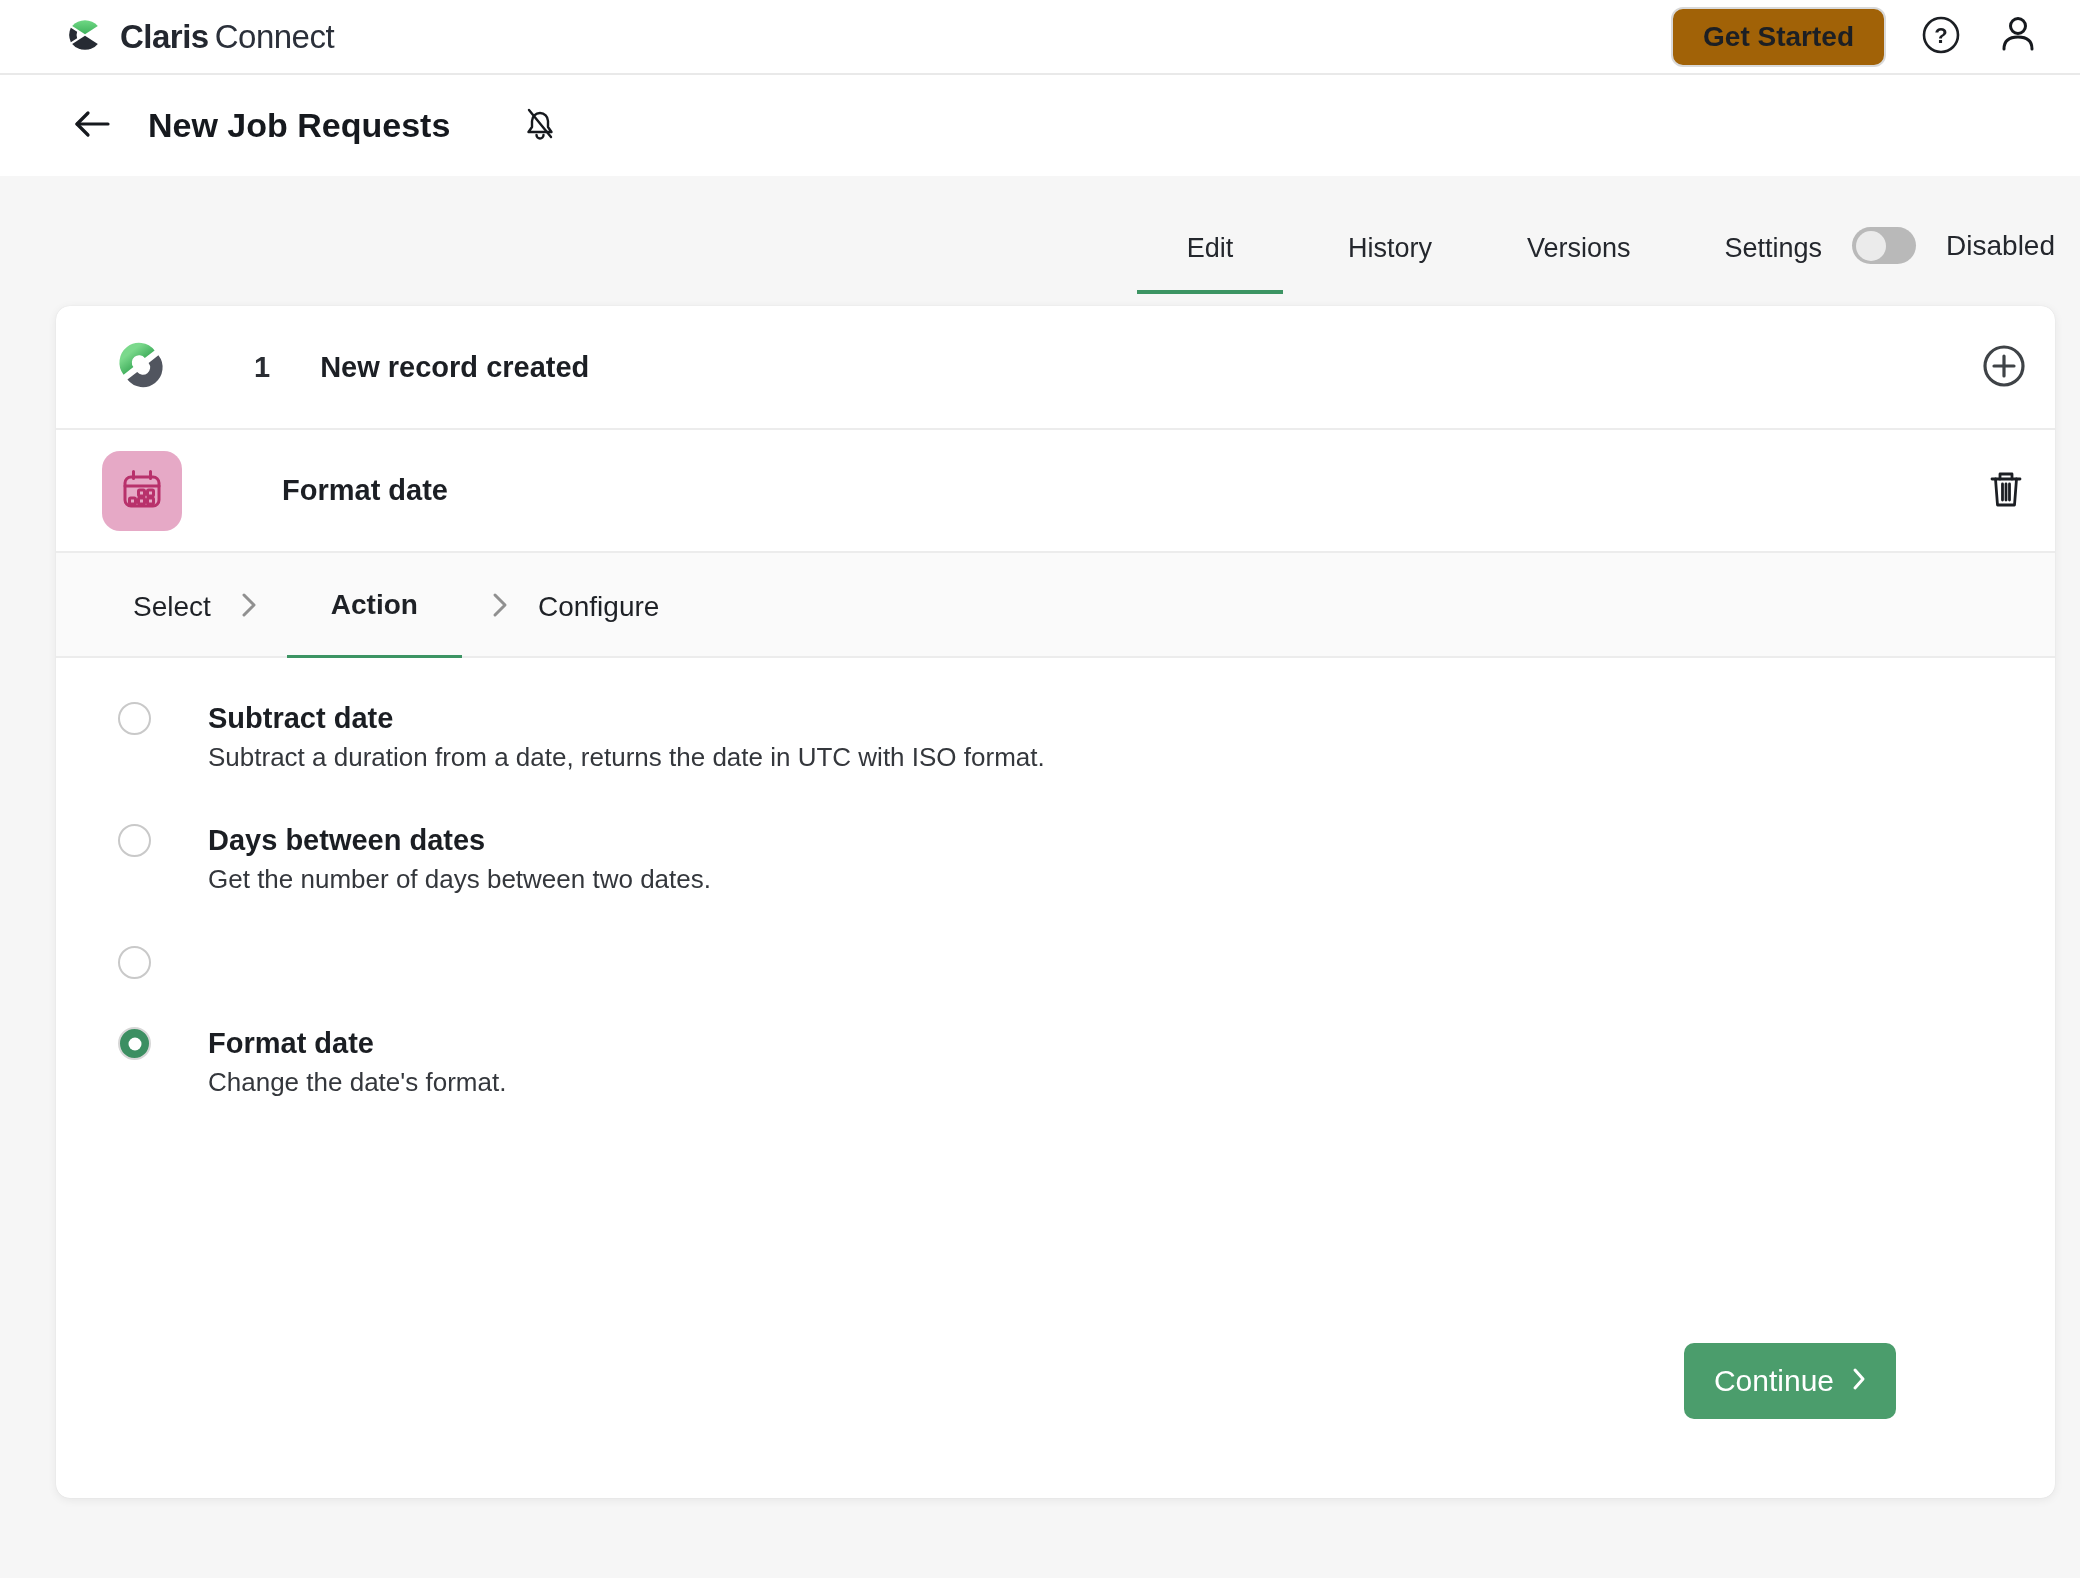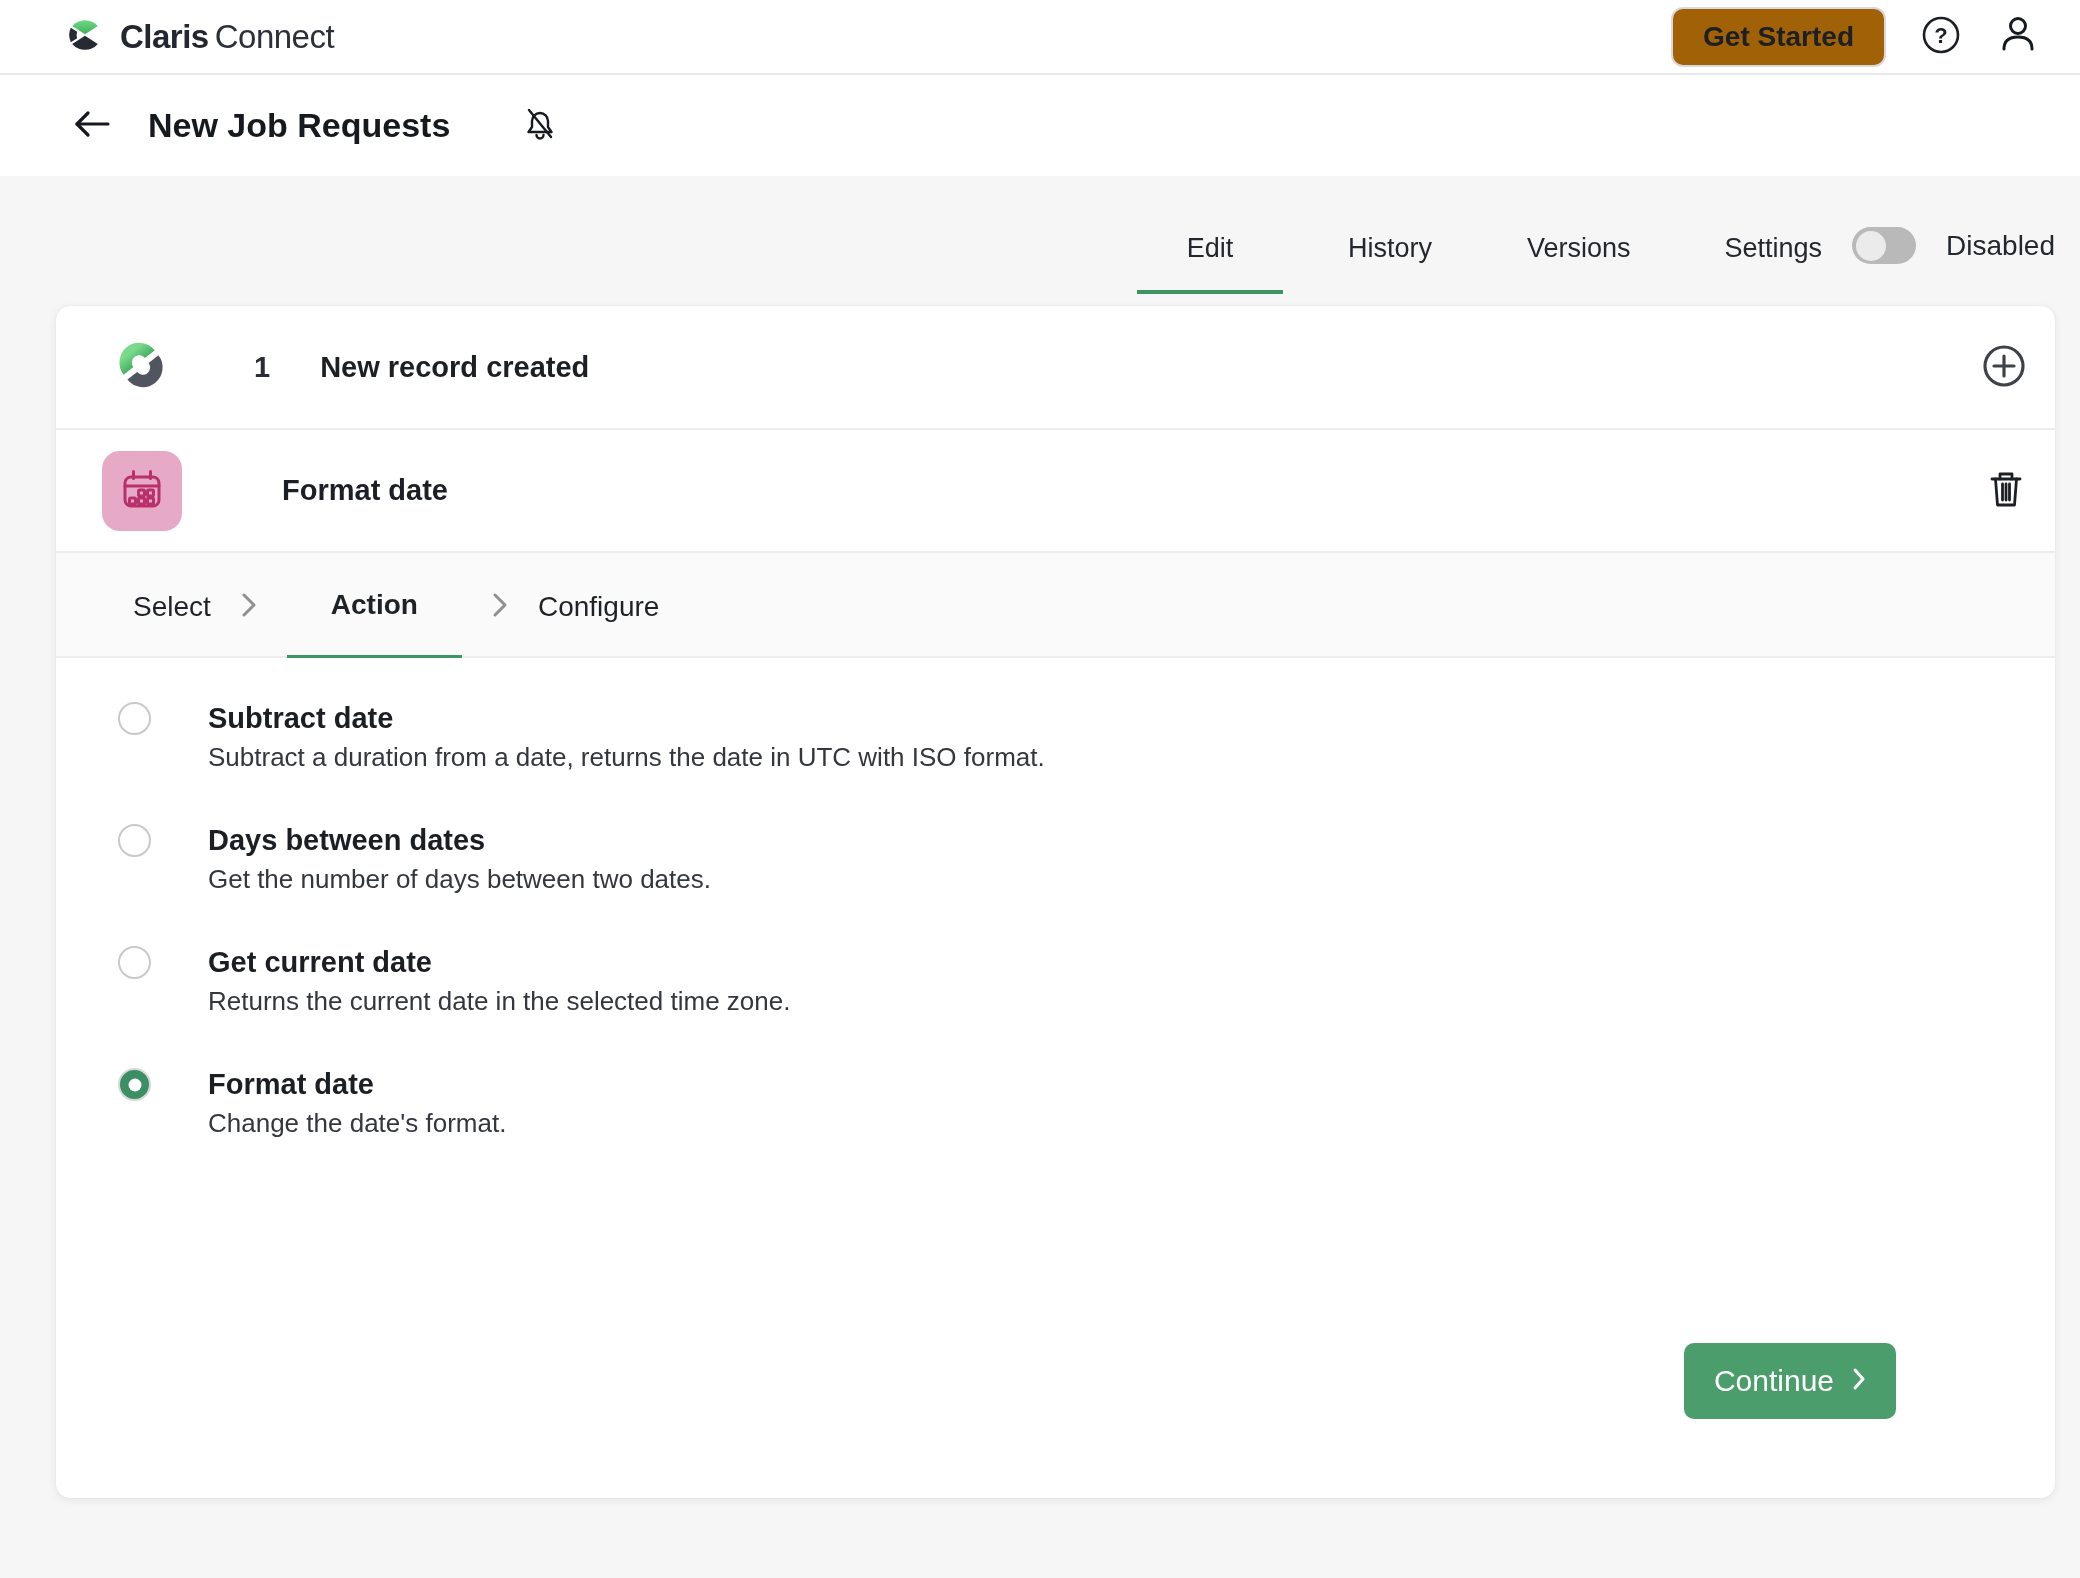--- a/index.html
+++ b/index.html
@@ -289,24 +289,20 @@
     <div class="option">
       <div class="radio"></div>
       <div class="option-text">
         <div class="option-title">Days between dates</div>
         <div class="option-desc">Get the number of days between two dates.</div>
       </div>
     </div>
 
     <div class="option">
       <div class="radio"></div>
-      <div class="option-text">
-        <div class="option-title">Get current date</div>
-        <div class="option-desc">Returns the current date in the selected time zone.</div>
-      </div>
     </div>
 
     <div class="option">
       <div class="radio selected"></div>
       <div class="option-text">
         <div class="option-title">Format date</div>
         <div class="option-desc">Change the date's format.</div>
       </div>
     </div>
 

